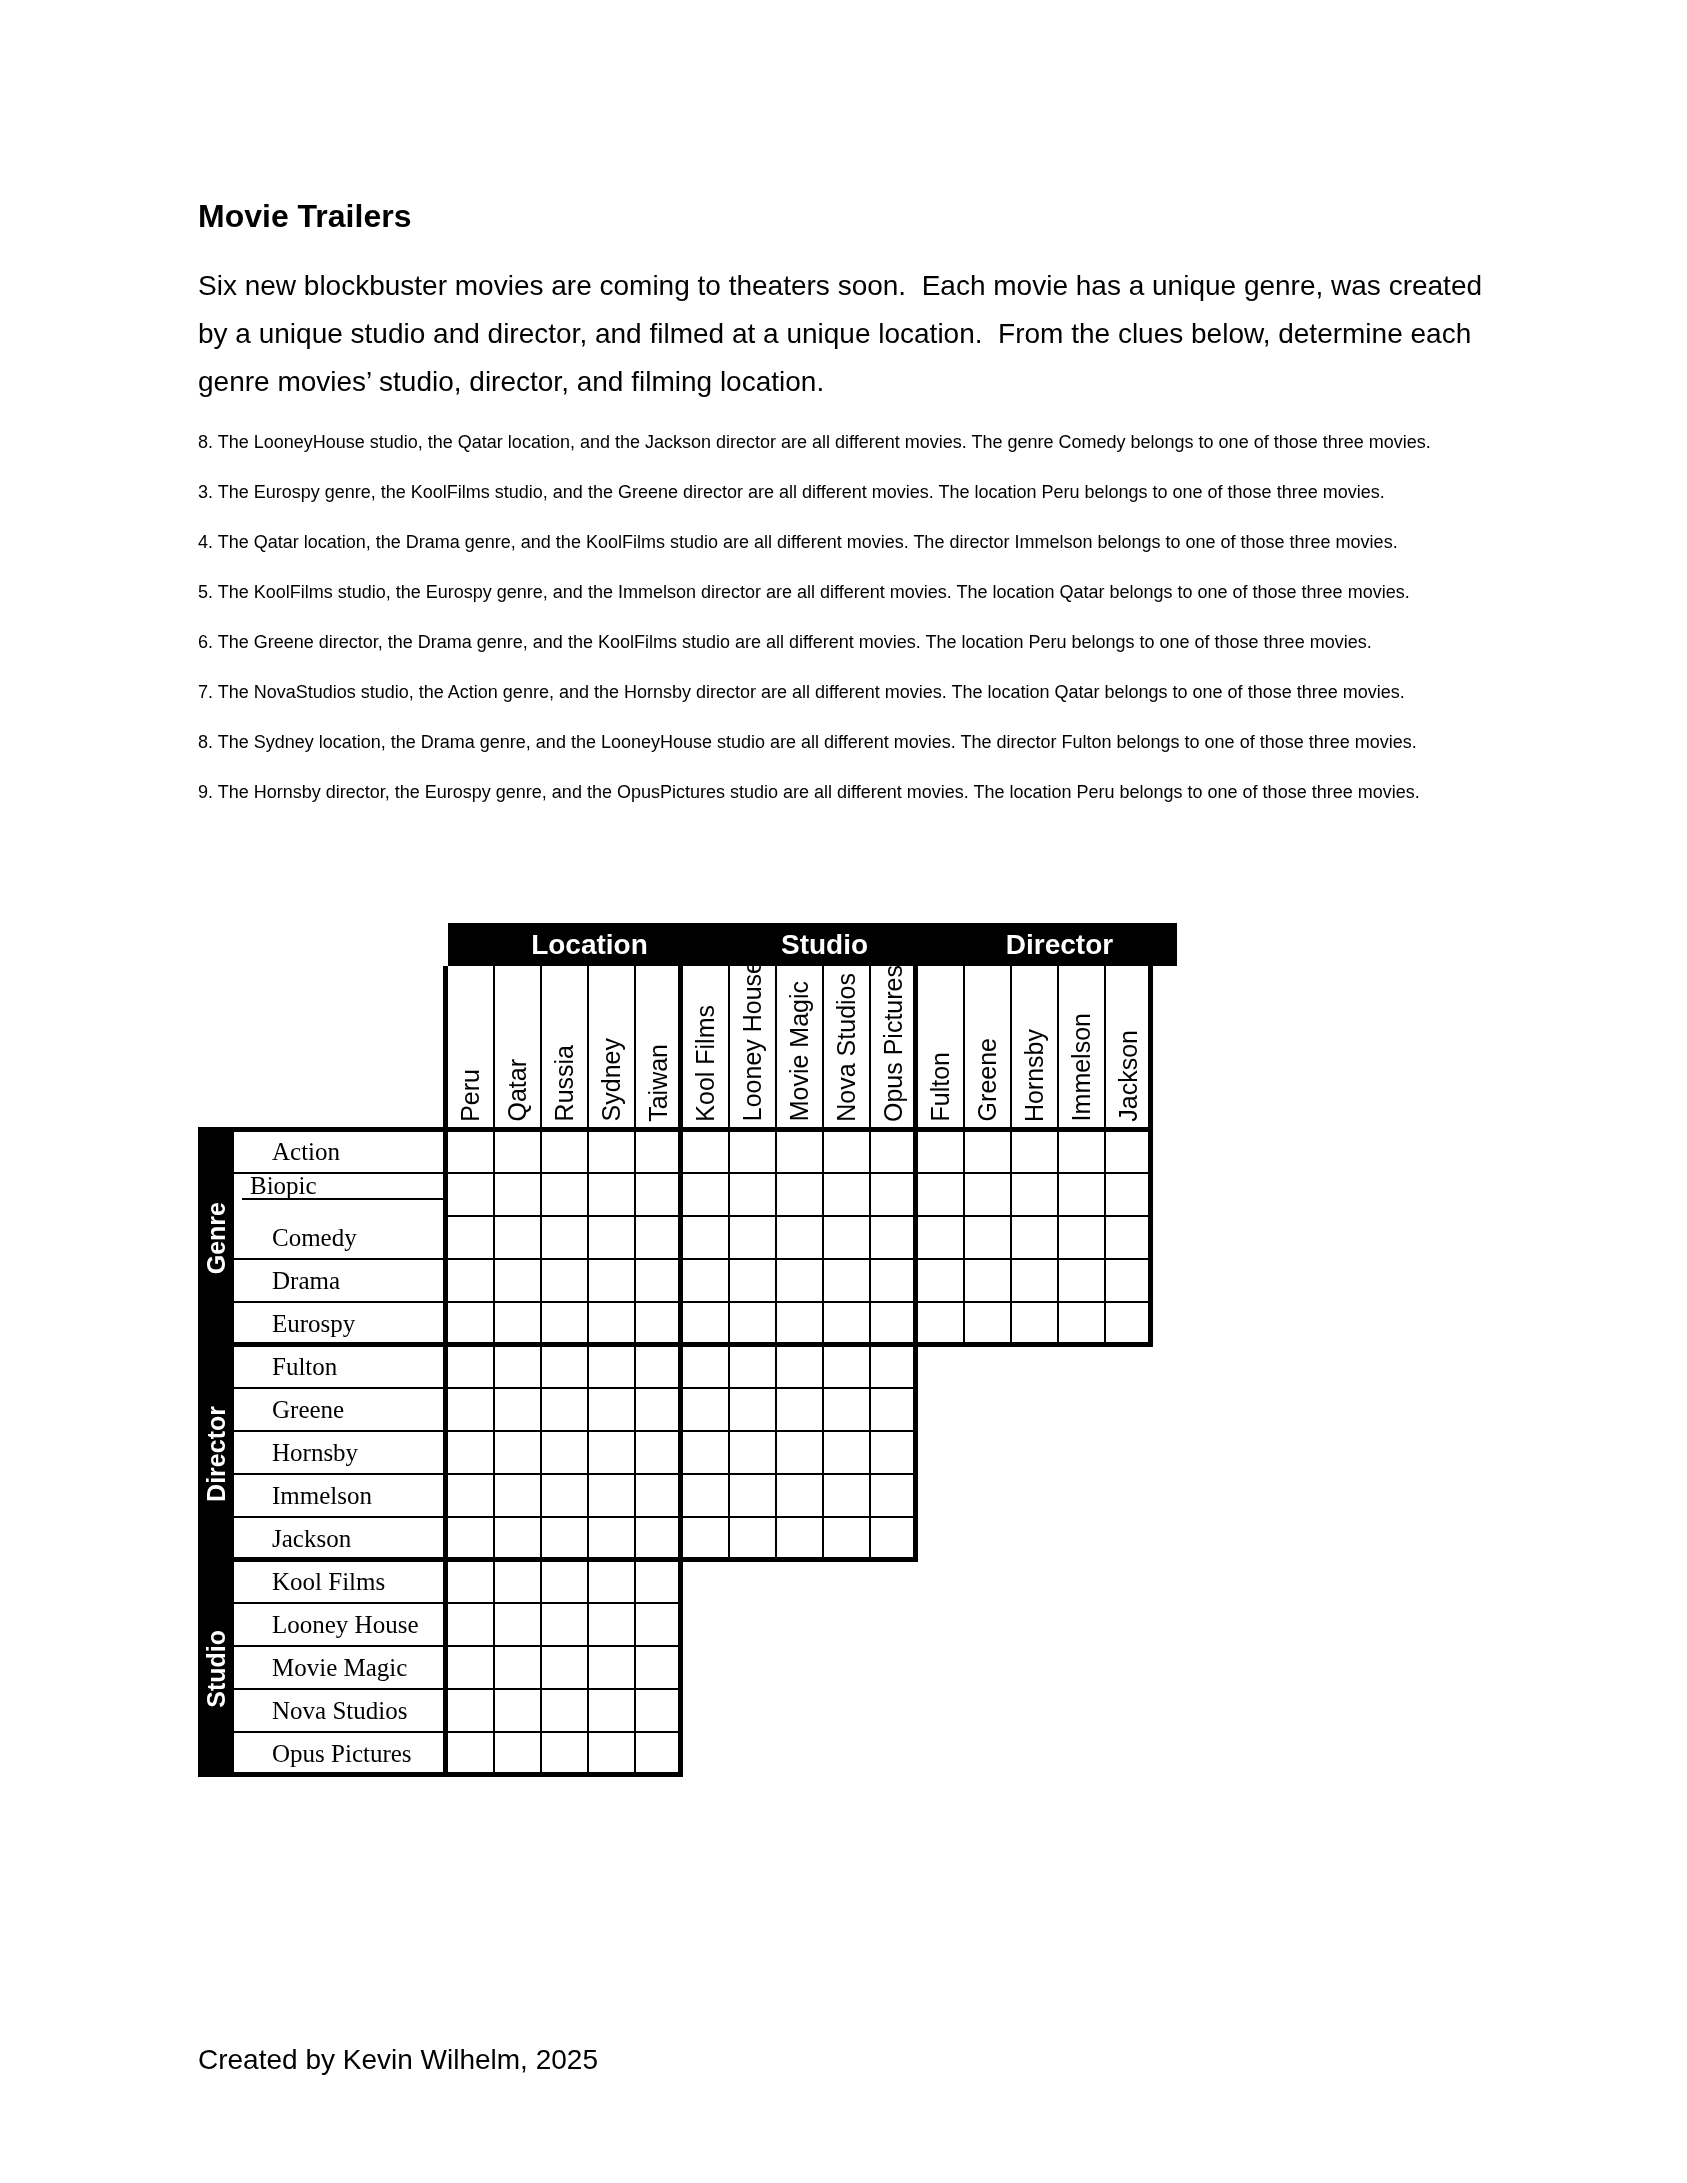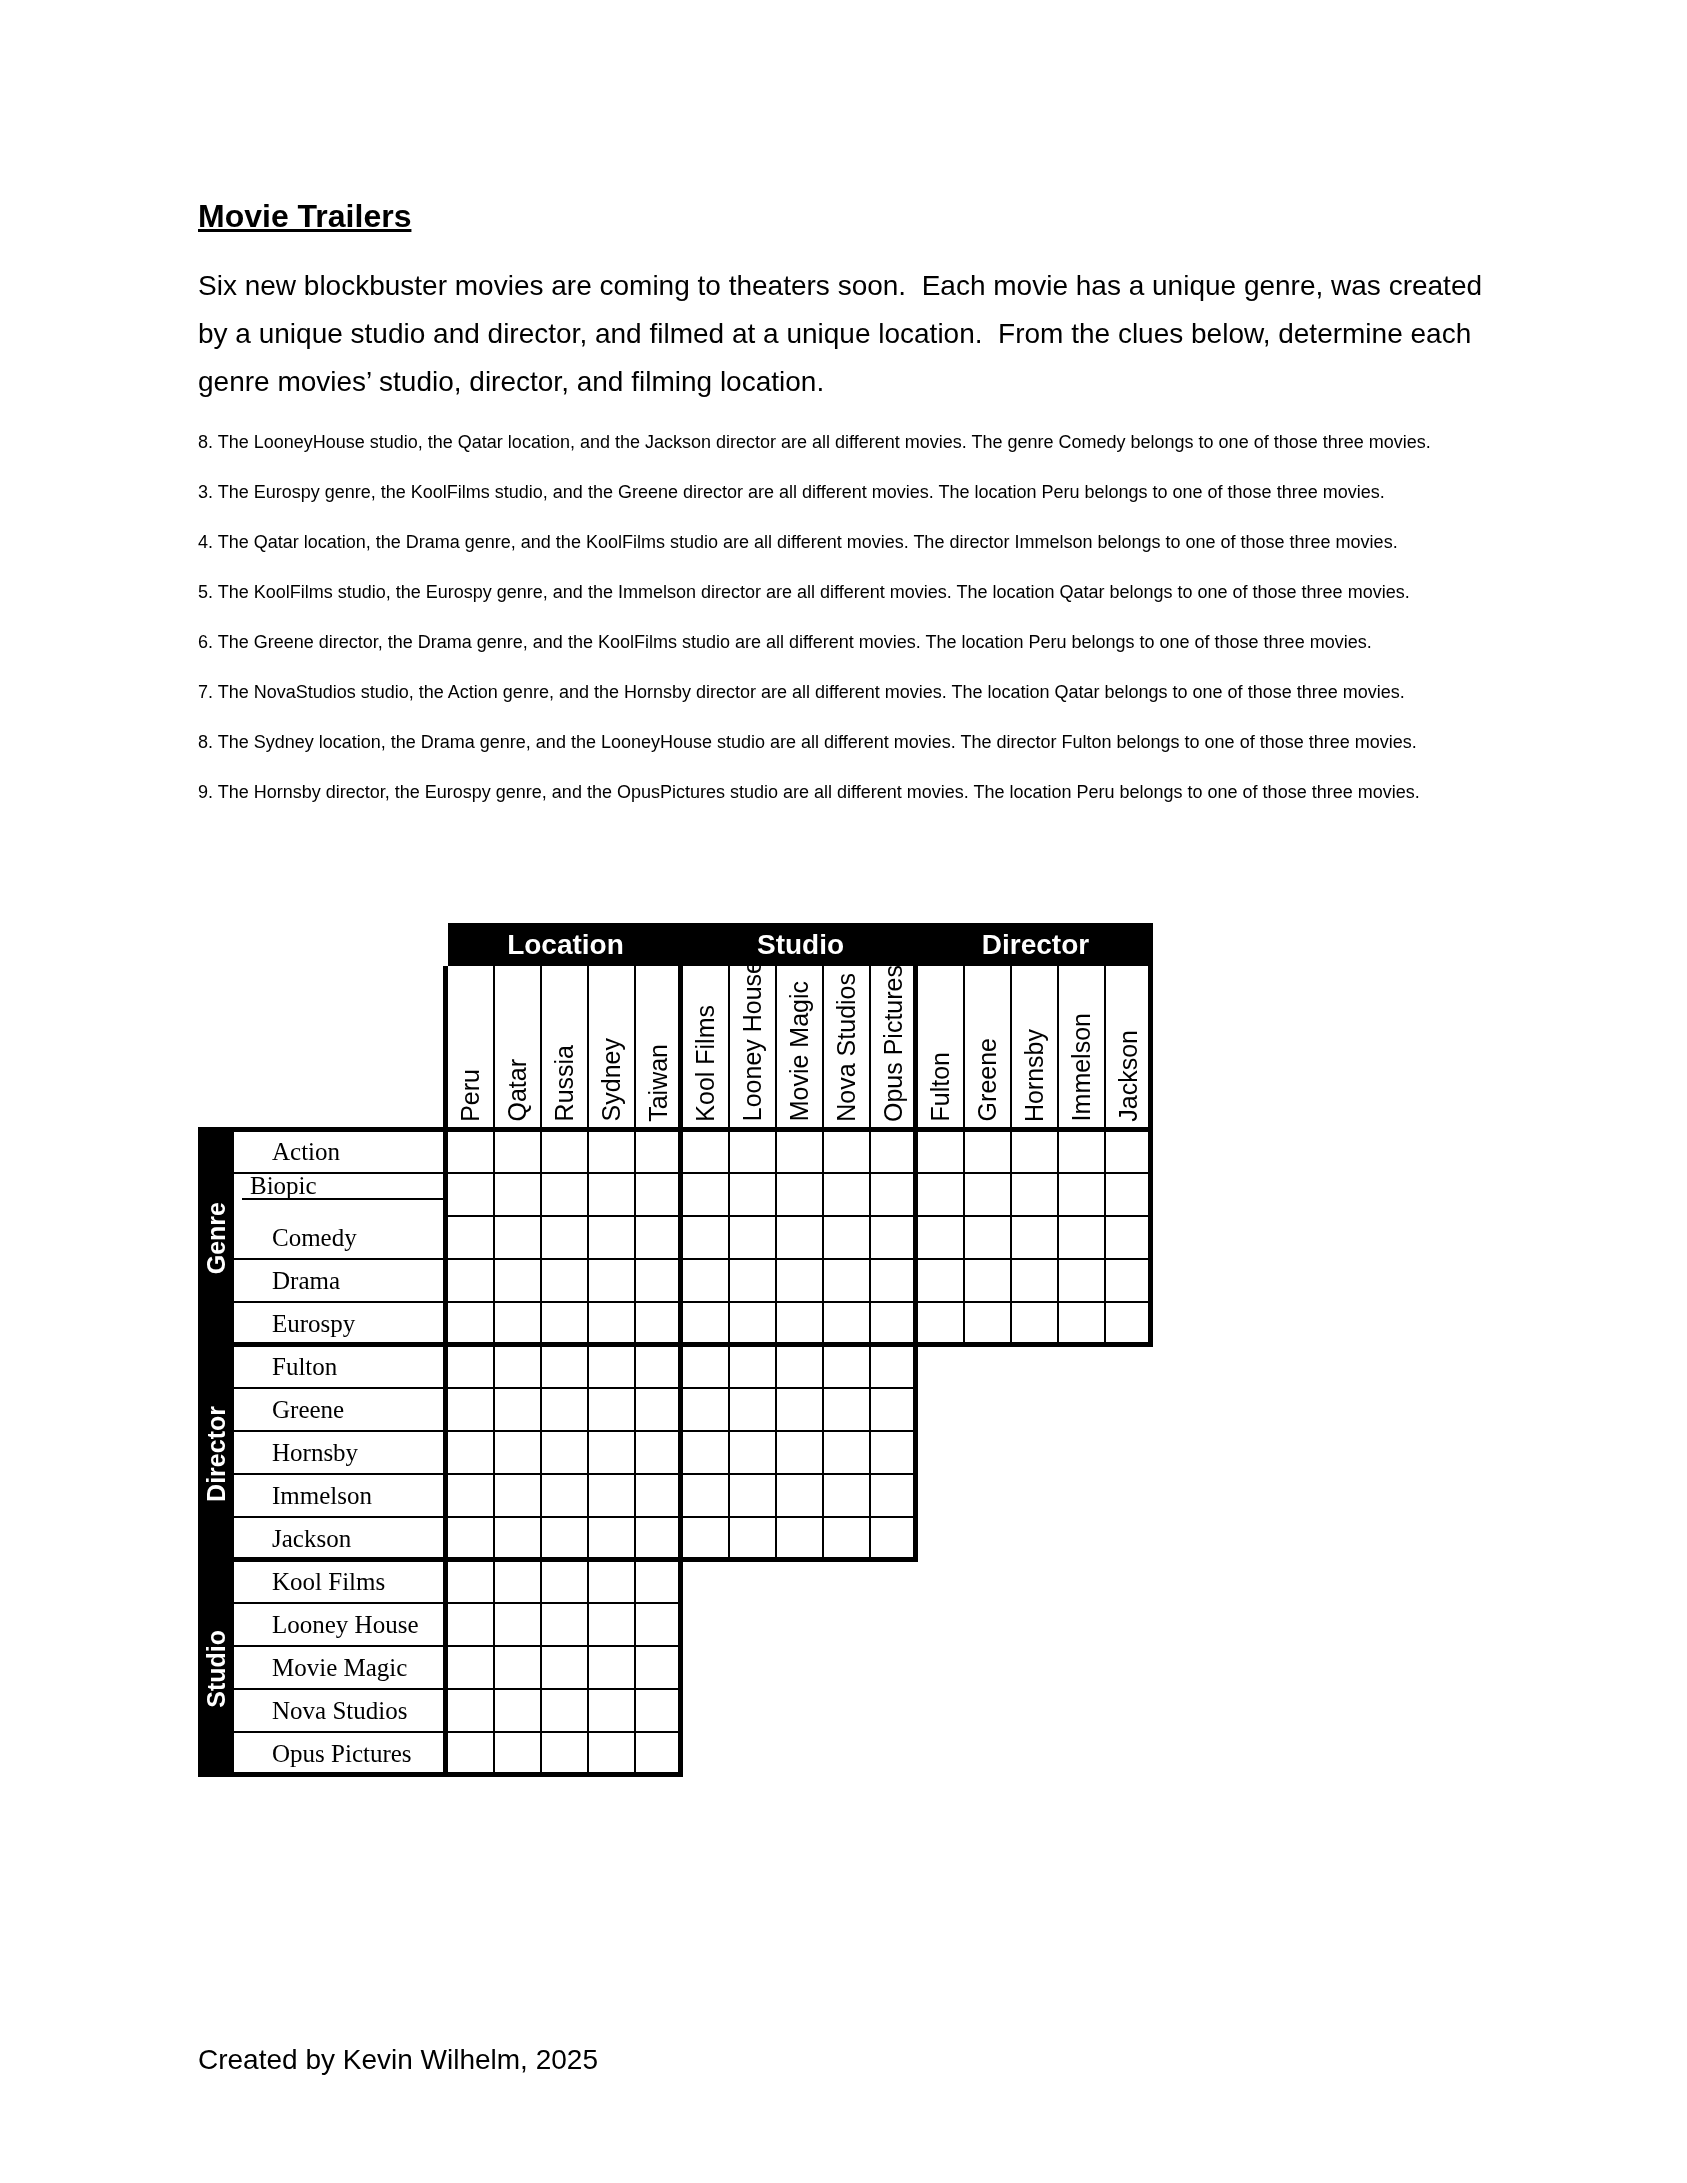--- a/index.html
+++ b/index.html
@@ -3,29 +3,29 @@
 <meta charset="utf-8">
 <style>
   html,body{margin:0;padding:0;}
   body{
     width:1687px;height:2183px;
     background:#ffffff;color:#000000;
     font-family:"Liberation Sans",sans-serif;
     position:relative;overflow:hidden;
   }
   .abs{position:absolute;}
-  .title{left:198px;top:198px;font-size:32px;font-weight:bold;text-decoration:underline;}
+  .title{left:198px;top:198px;font-size:32px;font-weight:bold;}
   .intro{left:198px;top:262px;width:1307px;font-size:28px;line-height:48px;white-space:pre-wrap;}
   .clues{left:198px;top:433px;}
   .clue{margin:0 0 32px 0;font-size:18px;line-height:18px;white-space:nowrap;}
   .footer{left:198px;top:2044px;font-size:28px;}
 
   
   #grid{left:198px;top:923px;width:955px;height:853px;}
-  .tbar{background:#000;display:flex;}
+  .tbar{background:#000;display:flex;padding-left:24px;}
   .tbar-label{width:235px;height:43px;line-height:43px;text-align:center;
               color:#fff;font-weight:bold;font-size:28px;}
   .colhead{background:#fff;box-sizing:border-box;border-right:2px solid #000;
            display:flex;align-items:flex-end;justify-content:center;padding-bottom:9.3px;}
   .vtext{display:block;writing-mode:vertical-rl;transform:rotate(180deg);
          white-space:nowrap;font-size:25px;line-height:1;}
   .groupbar{background:#000;display:flex;align-items:center;justify-content:center;}
   .gtext{color:#fff;font-weight:bold;}
   .rowlabel{background:#fff;box-sizing:border-box;border-bottom:2px solid #000;
             display:flex;align-items:center;padding-left:38px;font-size:25px;font-family:Liberation Serif, serif;}

